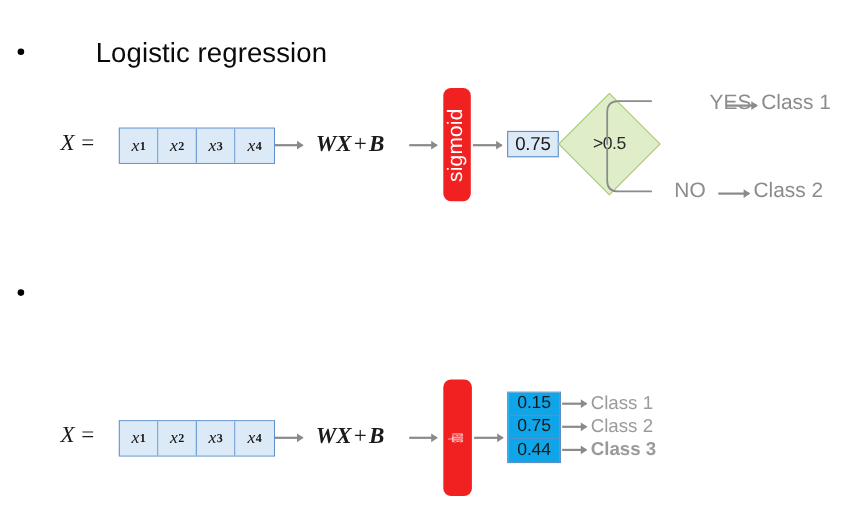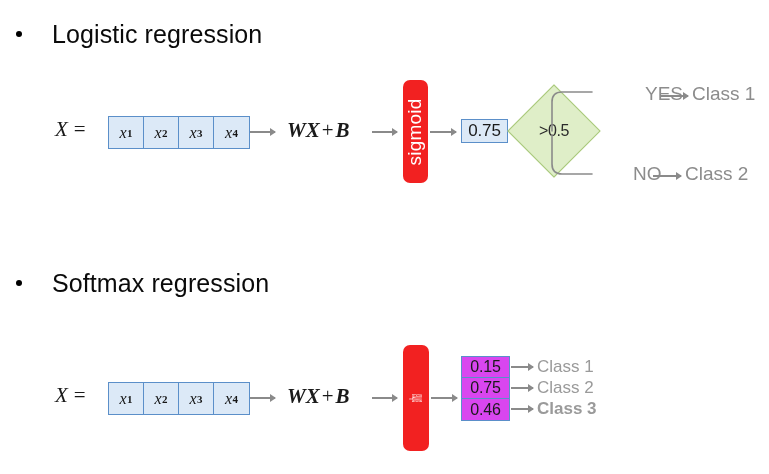--- a/index.html
+++ b/index.html
@@ -41,21 +41,21 @@
   }
   .bullet-text {
     font-family: "Liberation Sans", sans-serif;
     font-size: 25px;
     font-weight: 400;
     color: #0a0a0a;
     letter-spacing: 0.1px;
     white-space: nowrap;
   }
 
-  #heading-logistic { left: 16px; top: 20px; }
+  #heading-logistic { left: 16px; top: 34px; gap: 35px; }
   #heading-softmax  { left: 16px; top: 269px; }
 
   
   .diagram {
     position: absolute;
     left: 0;
     top: 0;
     width: 769px;
     height: 474px;
     pointer-events: none;
@@ -182,21 +182,21 @@
     display: flex;
     flex-direction: column;
     border: 1px solid #5b8fc9;
     box-sizing: border-box;
   }
   .value-stack .row {
     width: 47px;
     height: 21px;
     box-sizing: border-box;
     border-bottom: 1px solid #5b8fc9;
-    background: #d946ef;
+    background: #0ea5e9;
     display: flex;
     align-items: center;
     justify-content: center;
     font-family: "Liberation Sans", sans-serif;
     font-size: 16px;
     color: #1a1a1a;
     letter-spacing: -0.2px;
   }
   .value-stack .row:last-child { border-bottom: none; }
 
@@ -311,29 +311,28 @@
 
     <svg class="curve" style="left:548px; top:78px; width:60px; height:110px;" viewBox="0 0 60 110">
       <path d="M4 53 L4 24 Q4 14 14 14 L44 14" fill="none" stroke="#8a8a8a" stroke-width="1.6" stroke-linecap="round"></path>
       <path d="M4 57 L4 86 Q4 96 14 96 L44 96" fill="none" stroke="#8a8a8a" stroke-width="1.6" stroke-linecap="round"></path>
     </svg>
 
     <div class="branch-label" style="left:613px; top:83px;margin-left:32px;">YES</div>
     <div class="arrow thin" style="left:660px; top:95px; width:28px;"></div>
     <div class="class-label" style="left:692px; top:83px;">Class 1</div>
 
-    <div class="branch-label" style="left:613px; top:163px;margin-left:20px;">NO</div>
+    <div class="branch-label" style="left:613px; top:163px;">NO</div>
     <div class="arrow thin" style="left:653px; top:175px; width:28px;"></div>
     <div class="class-label" style="left:685px; top:163px;">Class 2</div>
 
   </div>
 
   <div class="bullet-row" id="heading-softmax">
     <span class="bullet-dot"></span>
-    <span class="bullet-text">Softmax regression</span>
   </div>
 
   <div class="diagram">
 
     <div class="abs x-label" style="left:55px; top:383px;">
       <span>X</span><span class="eq">=</span>
     </div>
 
     <div class="abs vector" style="left:108px; top:382px;">
       <div class="cell">
@@ -364,21 +363,21 @@
 
     <div class="abs activation squeezed" style="left:403px; top:345px; width:26px; height:106px;">
       <span class="vtext">softmax</span>
     </div>
 
     <div class="arrow thin" style="left:431px; top:397px; width:26px;"></div>
 
     <div class="abs value-stack" style="left:461px; top:356px;">
       <div class="row">0.15</div>
       <div class="row">0.75</div>
-      <div class="row">0.46</div>
+      <div class="row">0.44</div>
     </div>
 
     <div class="arrow thin" style="left:511px; top:366px; width:22px;"></div>
     <div class="out-label" style="left:537px; top:357px;">Class 1</div>
 
     <div class="arrow thin" style="left:511px; top:387px; width:22px;"></div>
     <div class="out-label" style="left:537px; top:378px;">Class 2</div>
 
     <div class="arrow thin" style="left:511px; top:408px; width:22px;"></div>
     <div class="out-label" style="left:537px; top:399px;font-weight:bold;">Class 3</div>

